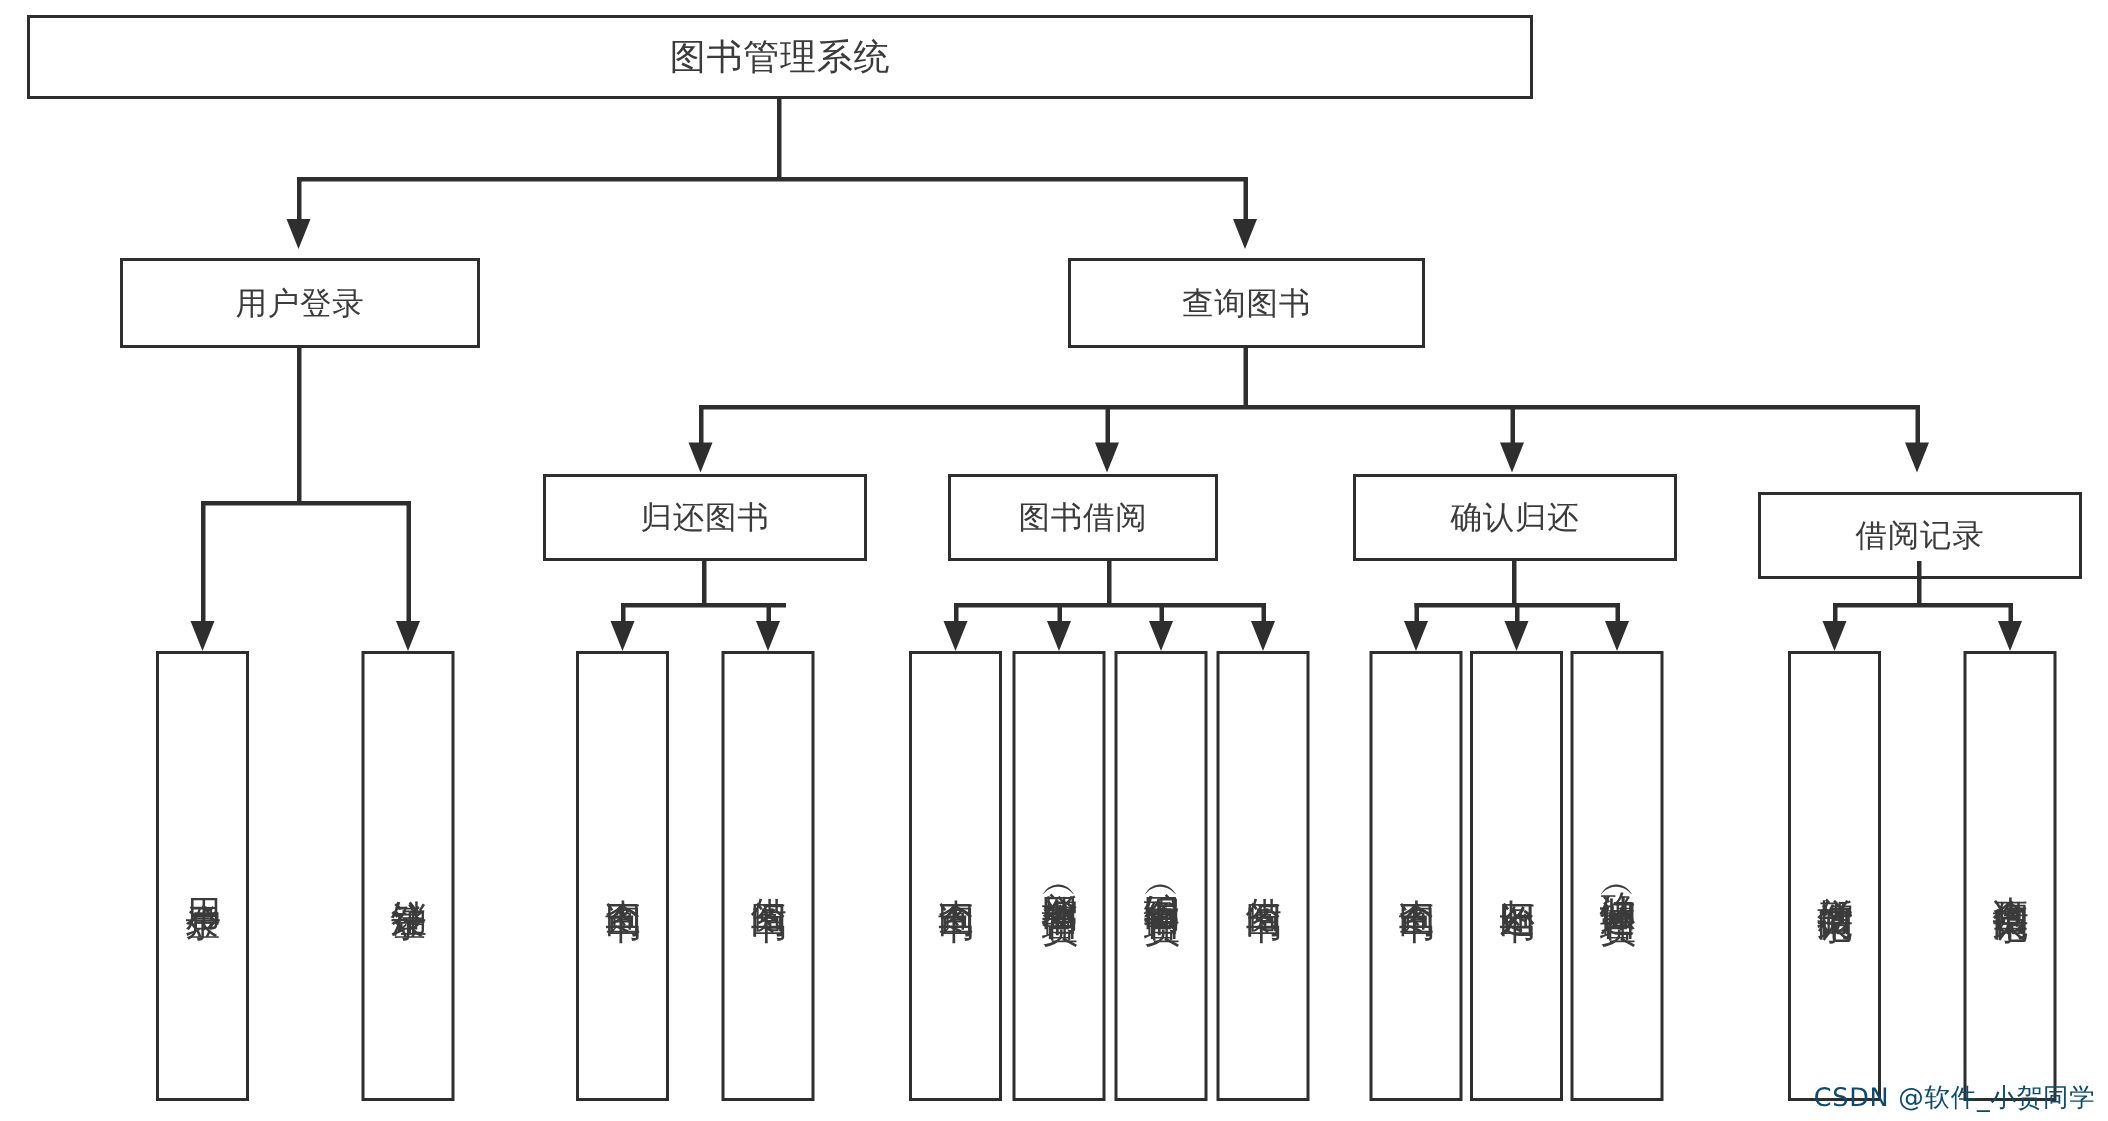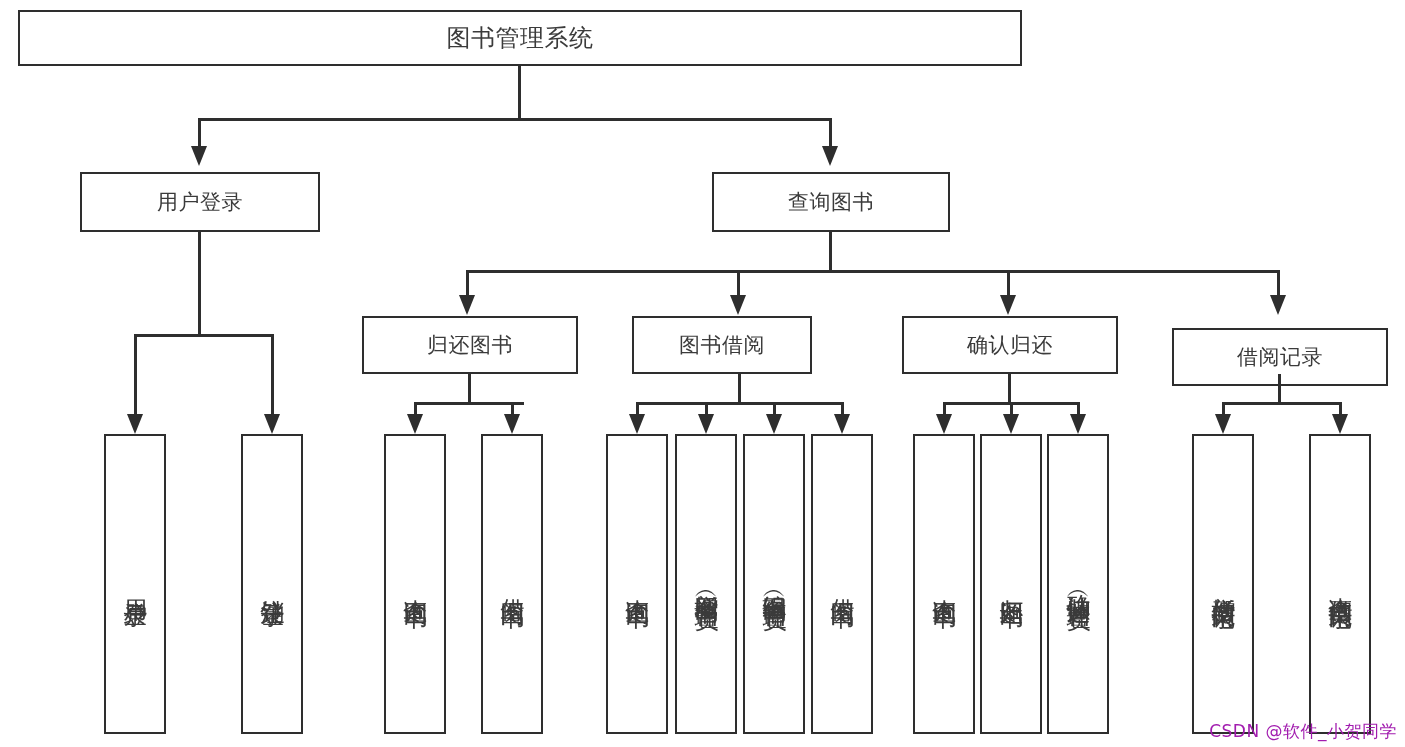--- a/index.html
+++ b/index.html
@@ -61,21 +61,21 @@
     height: 0;
     border-left: 8px solid transparent;
     border-right: 8px solid transparent;
     border-top: 20px solid #2e2e2e;
   }
   #watermark {
     position: absolute;
     right: 8px;
     bottom: 4px;
     font-size: 17px;
-    color: #a21caf;
+    color: #0c4a6e;
     letter-spacing: 0.5px;
     white-space: nowrap;
     font-family: "DejaVu Sans", "Liberation Sans", sans-serif;
   }
 </style>
 </head>
 <body>
 
 <div id="canvas">
 

